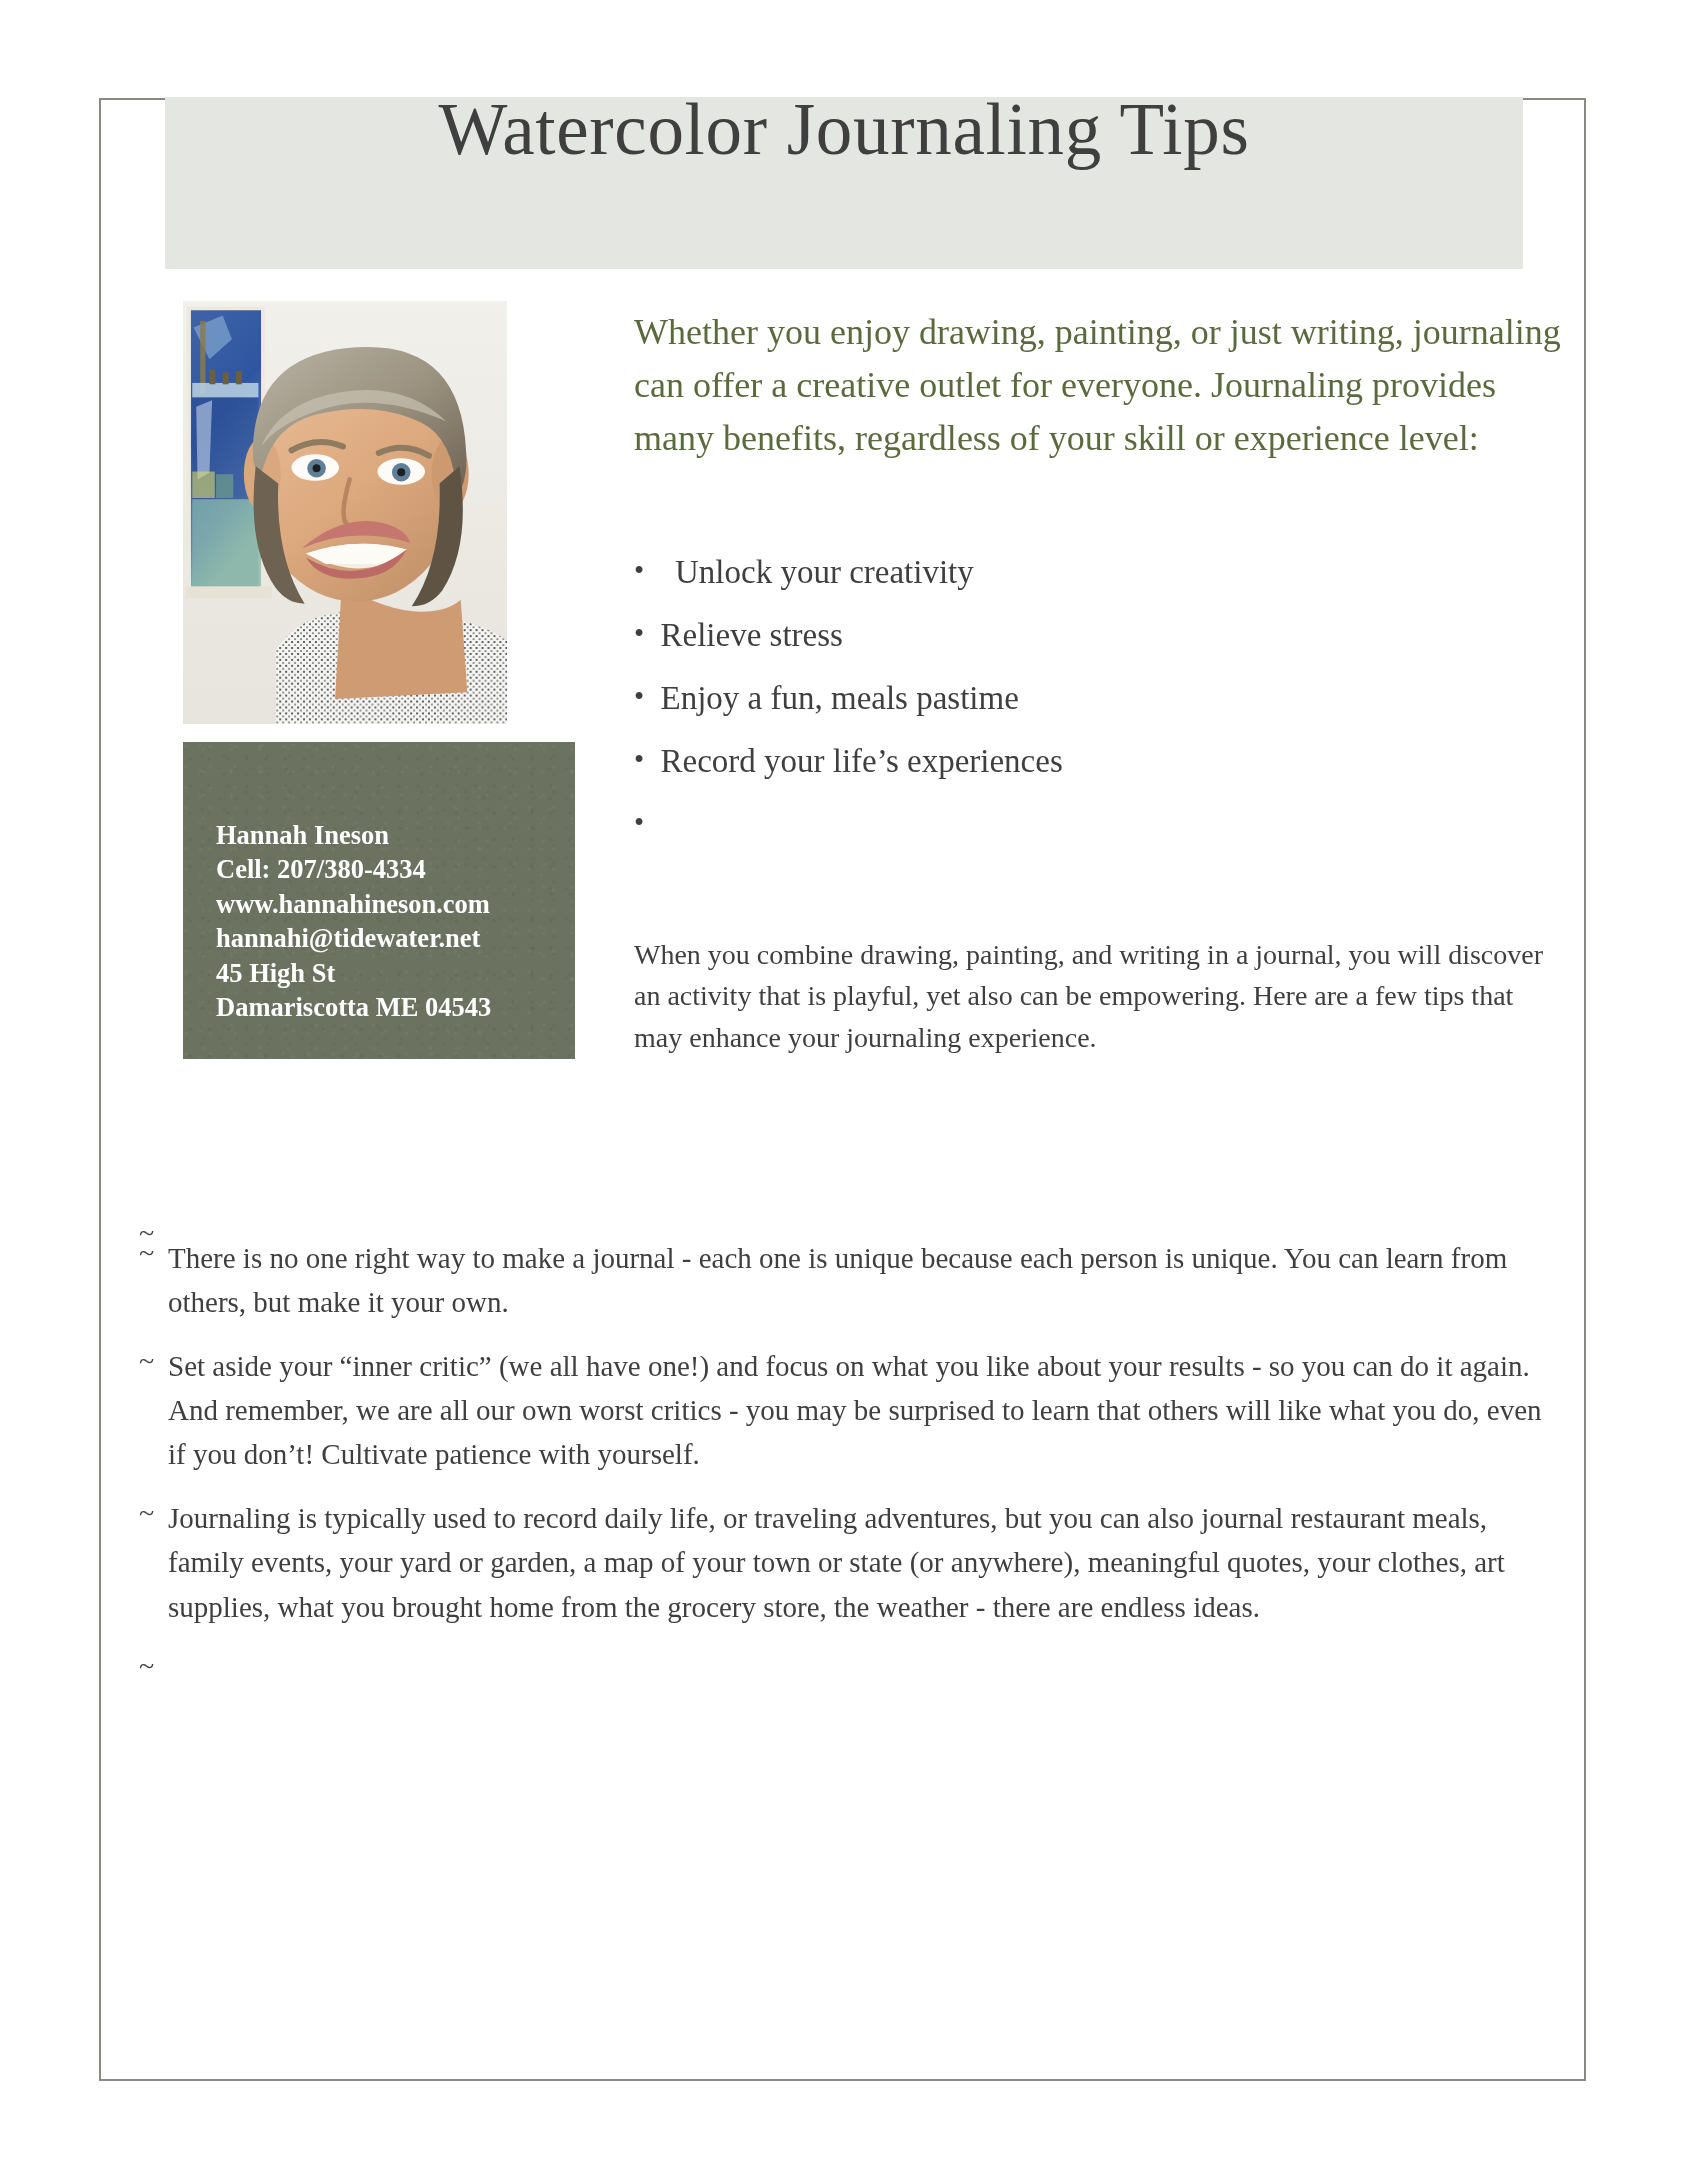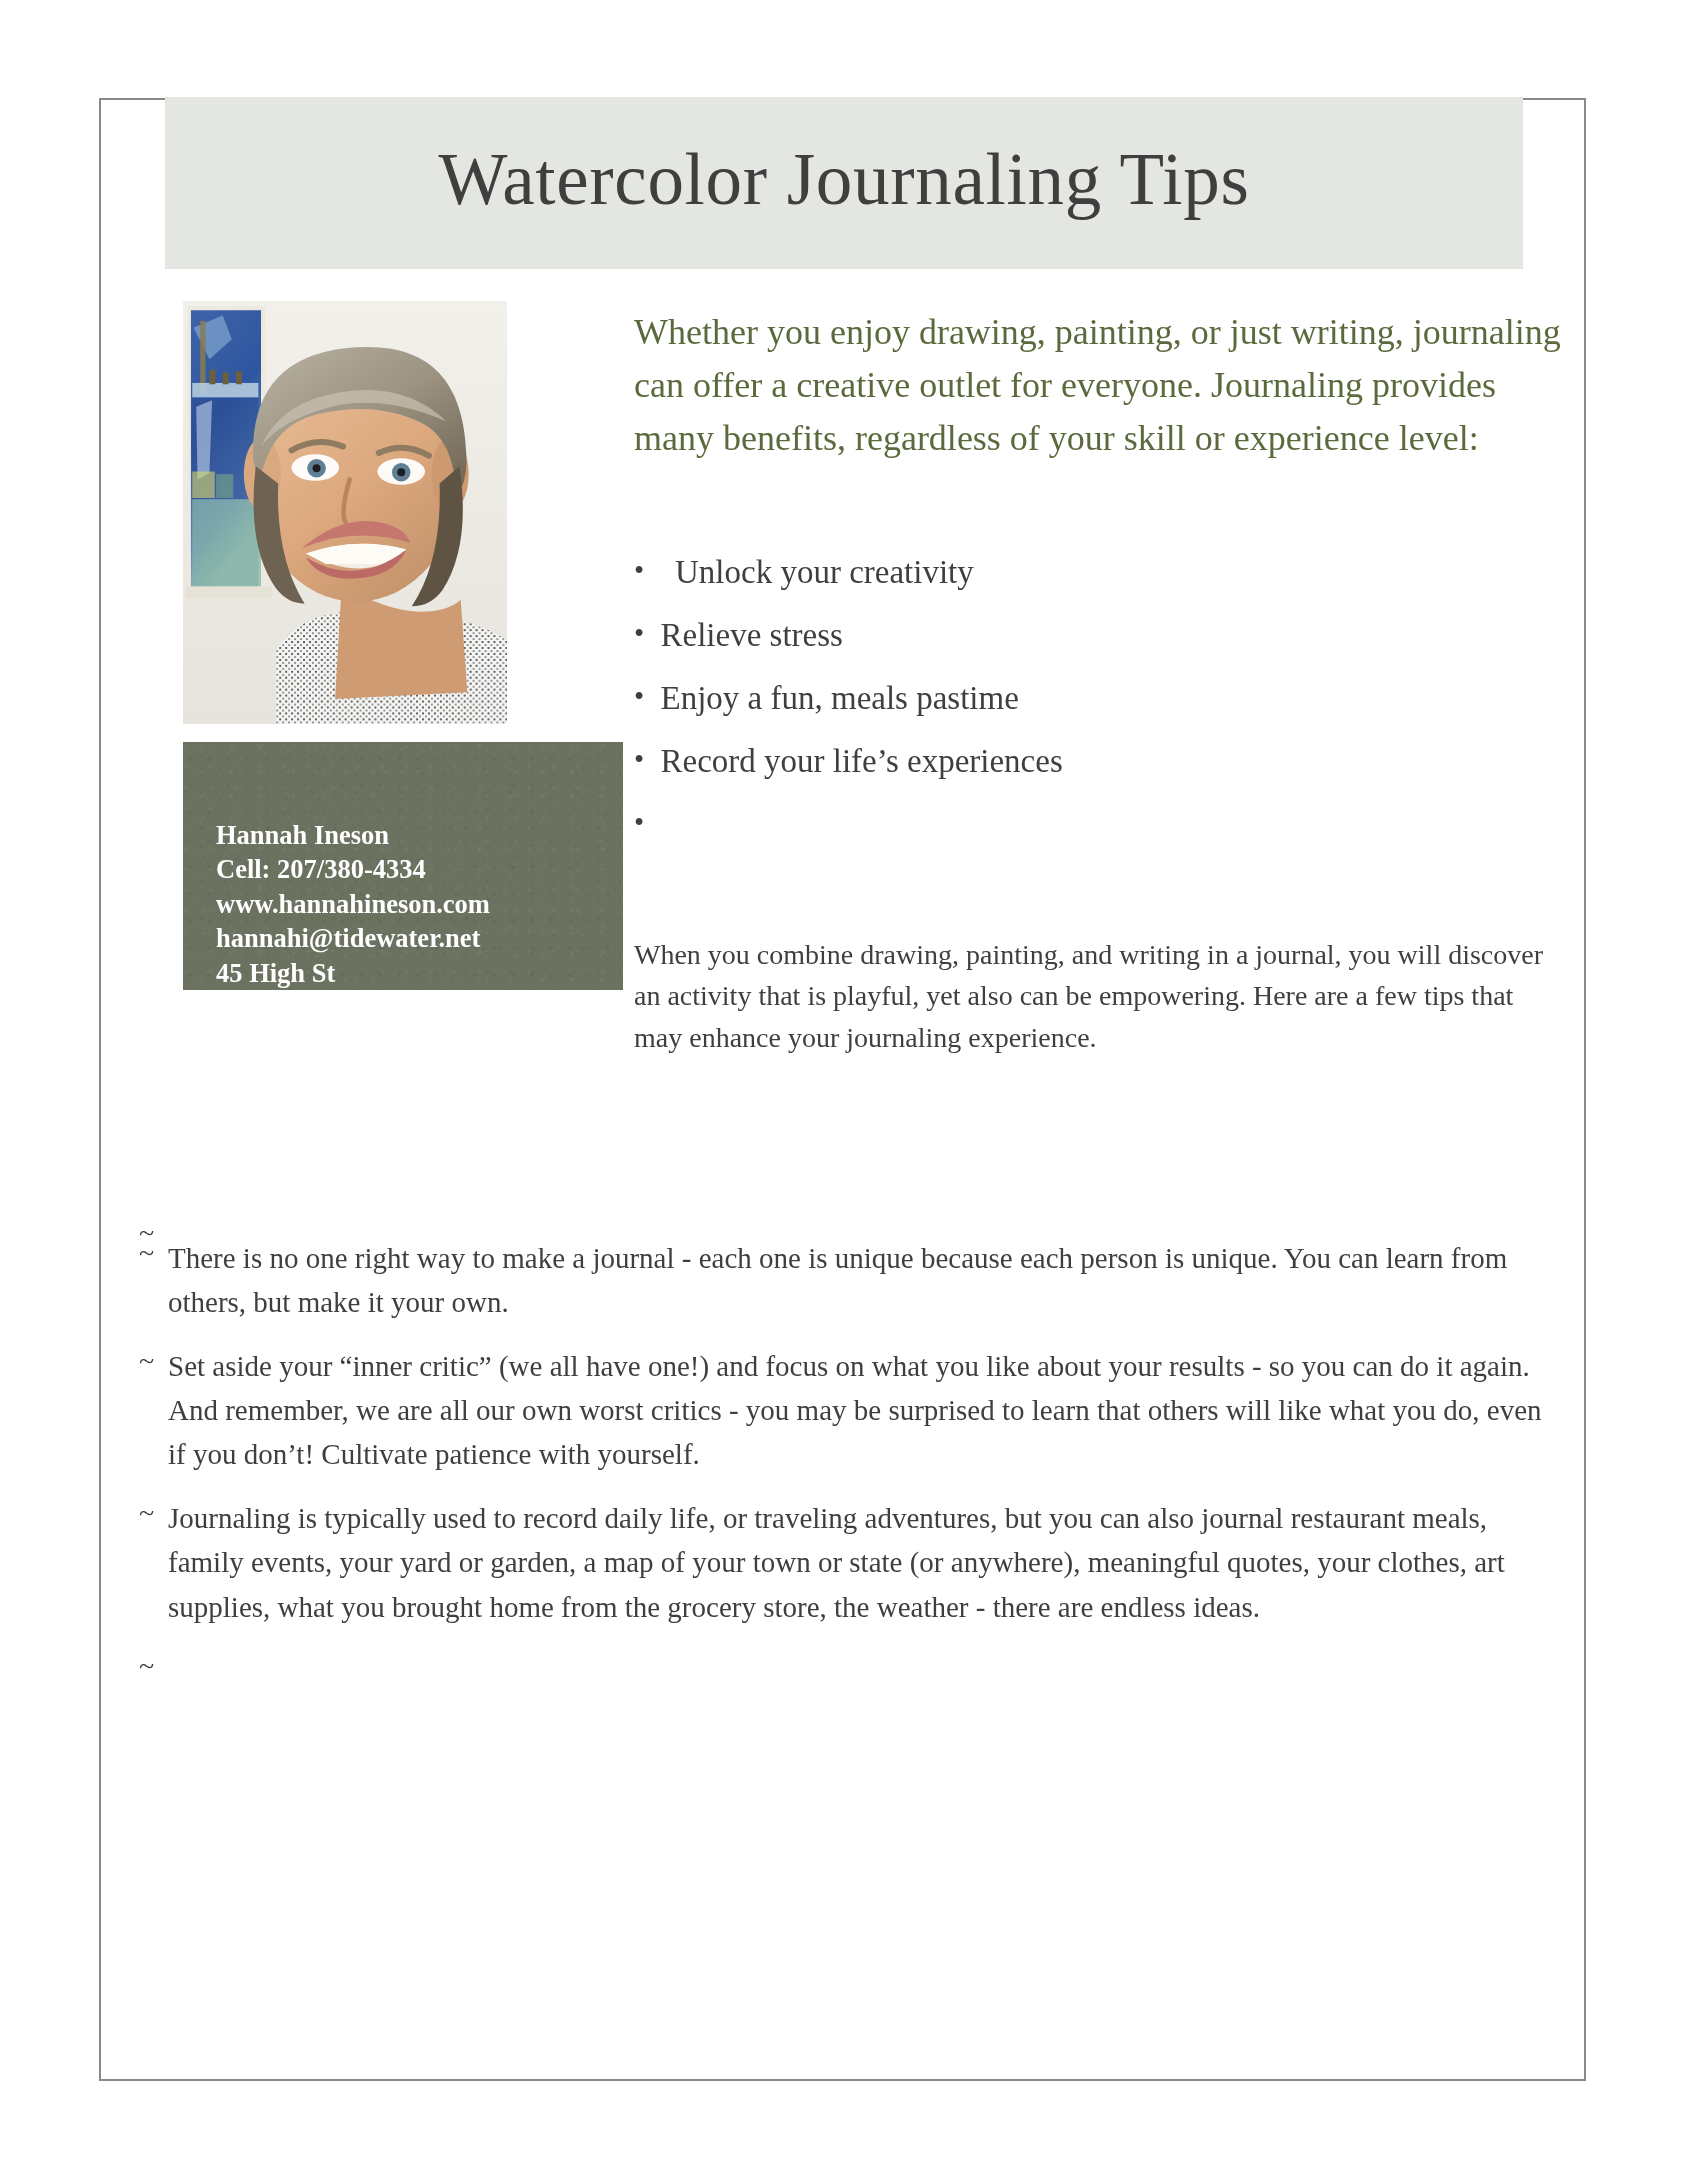--- a/index.html
+++ b/index.html
@@ -27,21 +27,20 @@
 
   
   .title-band {
     position: absolute;
     left: 165px;
     top: 97px;
     width: 1358px;
     height: 172px;
     background: #e4e7e1;
     display: flex;
-    align-items: center;
     justify-content: center;
   }
   .title-text {
     font-size: 73px;
     color: #3f3f3f;
     font-weight: 400;
     letter-spacing: 0.7px;
     line-height: 1;
     white-space: nowrap;
     transform: translateY(-4px);
@@ -57,31 +56,30 @@
     overflow: hidden;
     background: #dfe2dc;
   }
   .photo svg { display:block; width:100%; height:100%; }
 
   .contact-card {
     position: absolute;
     left: 183px;
     top: 742px;
     width: 392px;
-    height: 248px;
+    height: 317px;
     background: #6c7260;
     background-image:
       radial-gradient(circle at 12% 22%, rgba(255,255,255,.045) 0 1.3px, transparent 2px),
       radial-gradient(circle at 38% 63%, rgba(0,0,0,.05) 0 1.3px, transparent 2px),
       radial-gradient(circle at 71% 31%, rgba(255,255,255,.04) 0 1.3px, transparent 2px),
       radial-gradient(circle at 86% 78%, rgba(0,0,0,.045) 0 1.3px, transparent 2px),
       radial-gradient(circle at 55% 12%, rgba(255,255,255,.035) 0 1.3px, transparent 2px),
       radial-gradient(circle at 24% 88%, rgba(0,0,0,.04) 0 1.3px, transparent 2px);
     background-size: 24.5px 20.5px, 19px 27px, 28.4px 23px, 22px 18px, 31px 26px, 16.5px 30px;
-    padding-left: 48px;
   }
   .contact-lines {
     position: absolute;
     left: 33px;
     top: 76px;
     right: 9.3px;
   }
   .contact-lines div {
     color: #ffffff;
     font-size: 26.5px;

